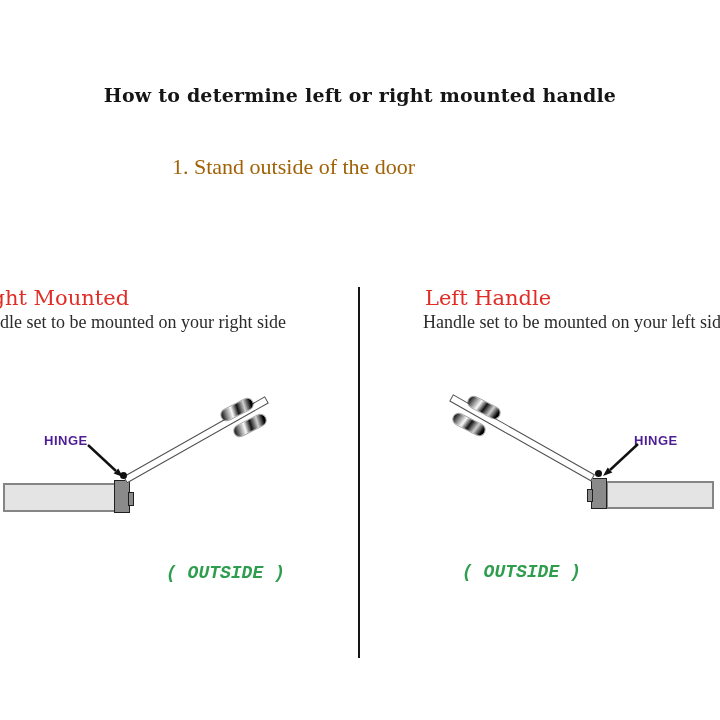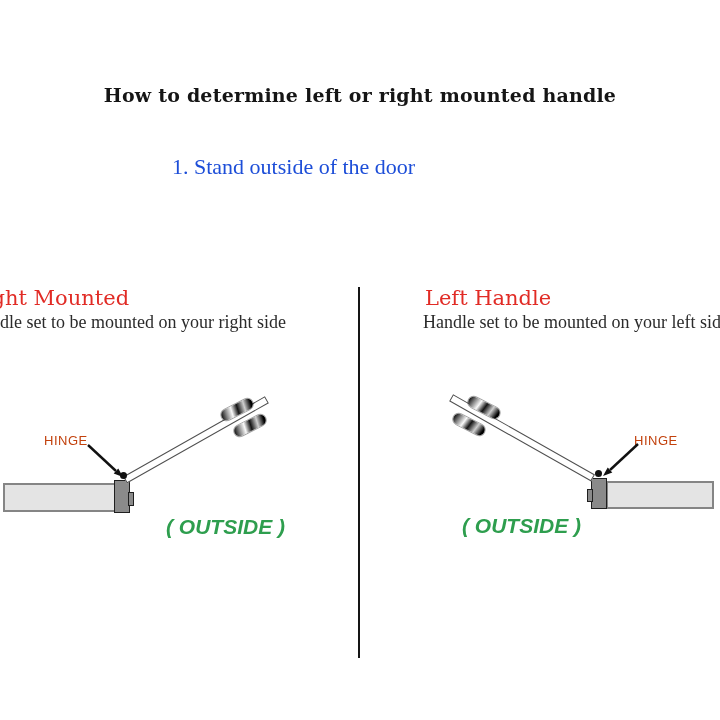--- a/index.html
+++ b/index.html
@@ -21,21 +21,21 @@
     font-size: 19px;
     color: #151515;
     letter-spacing: 0.2px;
     margin-top: 8px;
   }
   .instructions {
     top: 152px; left: 172px;
     font-family: "Liberation Serif", serif;
     font-size: 22px;
     line-height: 29px;
-    color: #1d4ed8;
+    color: #a16207;
   }
 
   
   .divider {
     left: 358px; top: 287px;
     width: 2px; height: 371px;
     background: #151515;
   }
 
   
@@ -113,35 +113,36 @@
       #141414 52%, #cfcfcf 72%, #000 92%);
     box-shadow: 0 0 0 1px rgba(0,0,0,0.35);
   }
   .handle-left-outer  { left: 220px; top: 404px; transform: rotate(-27deg); }
   .handle-left-inner  { left: 233px; top: 420px; transform: rotate(-27deg); }
   .handle-right-outer { left: 467px; top: 402px; transform: rotate(27deg); }
   .handle-right-inner { left: 452px; top: 419px; transform: rotate(27deg); }
 
   .hinge-label {
     font-family: "Liberation Sans", sans-serif;
-    font-weight: normal;
+    font-weight: bold;
     font-size: 13px;
     letter-spacing: 0.5px;
-    color: #c2410c;
+    color: #4c1d95;
   }
   .hinge-label-left  { left: 44px;  top: 433px; }
   .hinge-label-right { left: 634px; top: 433px; }
 
   .outside-label {
-    font-family: Liberation Sans, sans-serif;
+    font-family: Liberation Mono, monospace;
     font-weight: bold;
     font-style: italic;
-    font-size: 21px;
+    font-size: 18px;
     color: #2e9e4e;
     white-space: nowrap;
+    margin-top: 48px;
   }
   .outside-left  { left: 166px; top: 515px; }
   .outside-right { left: 462px; top: 514px; }
 
   .arrow-svg { overflow: visible; }
   .arrow-svg-left  { left: 86px;  top: 443px; }
   .arrow-svg-right { left: 595px; top: 442px; }
 </style>
 </head>
 <body>

